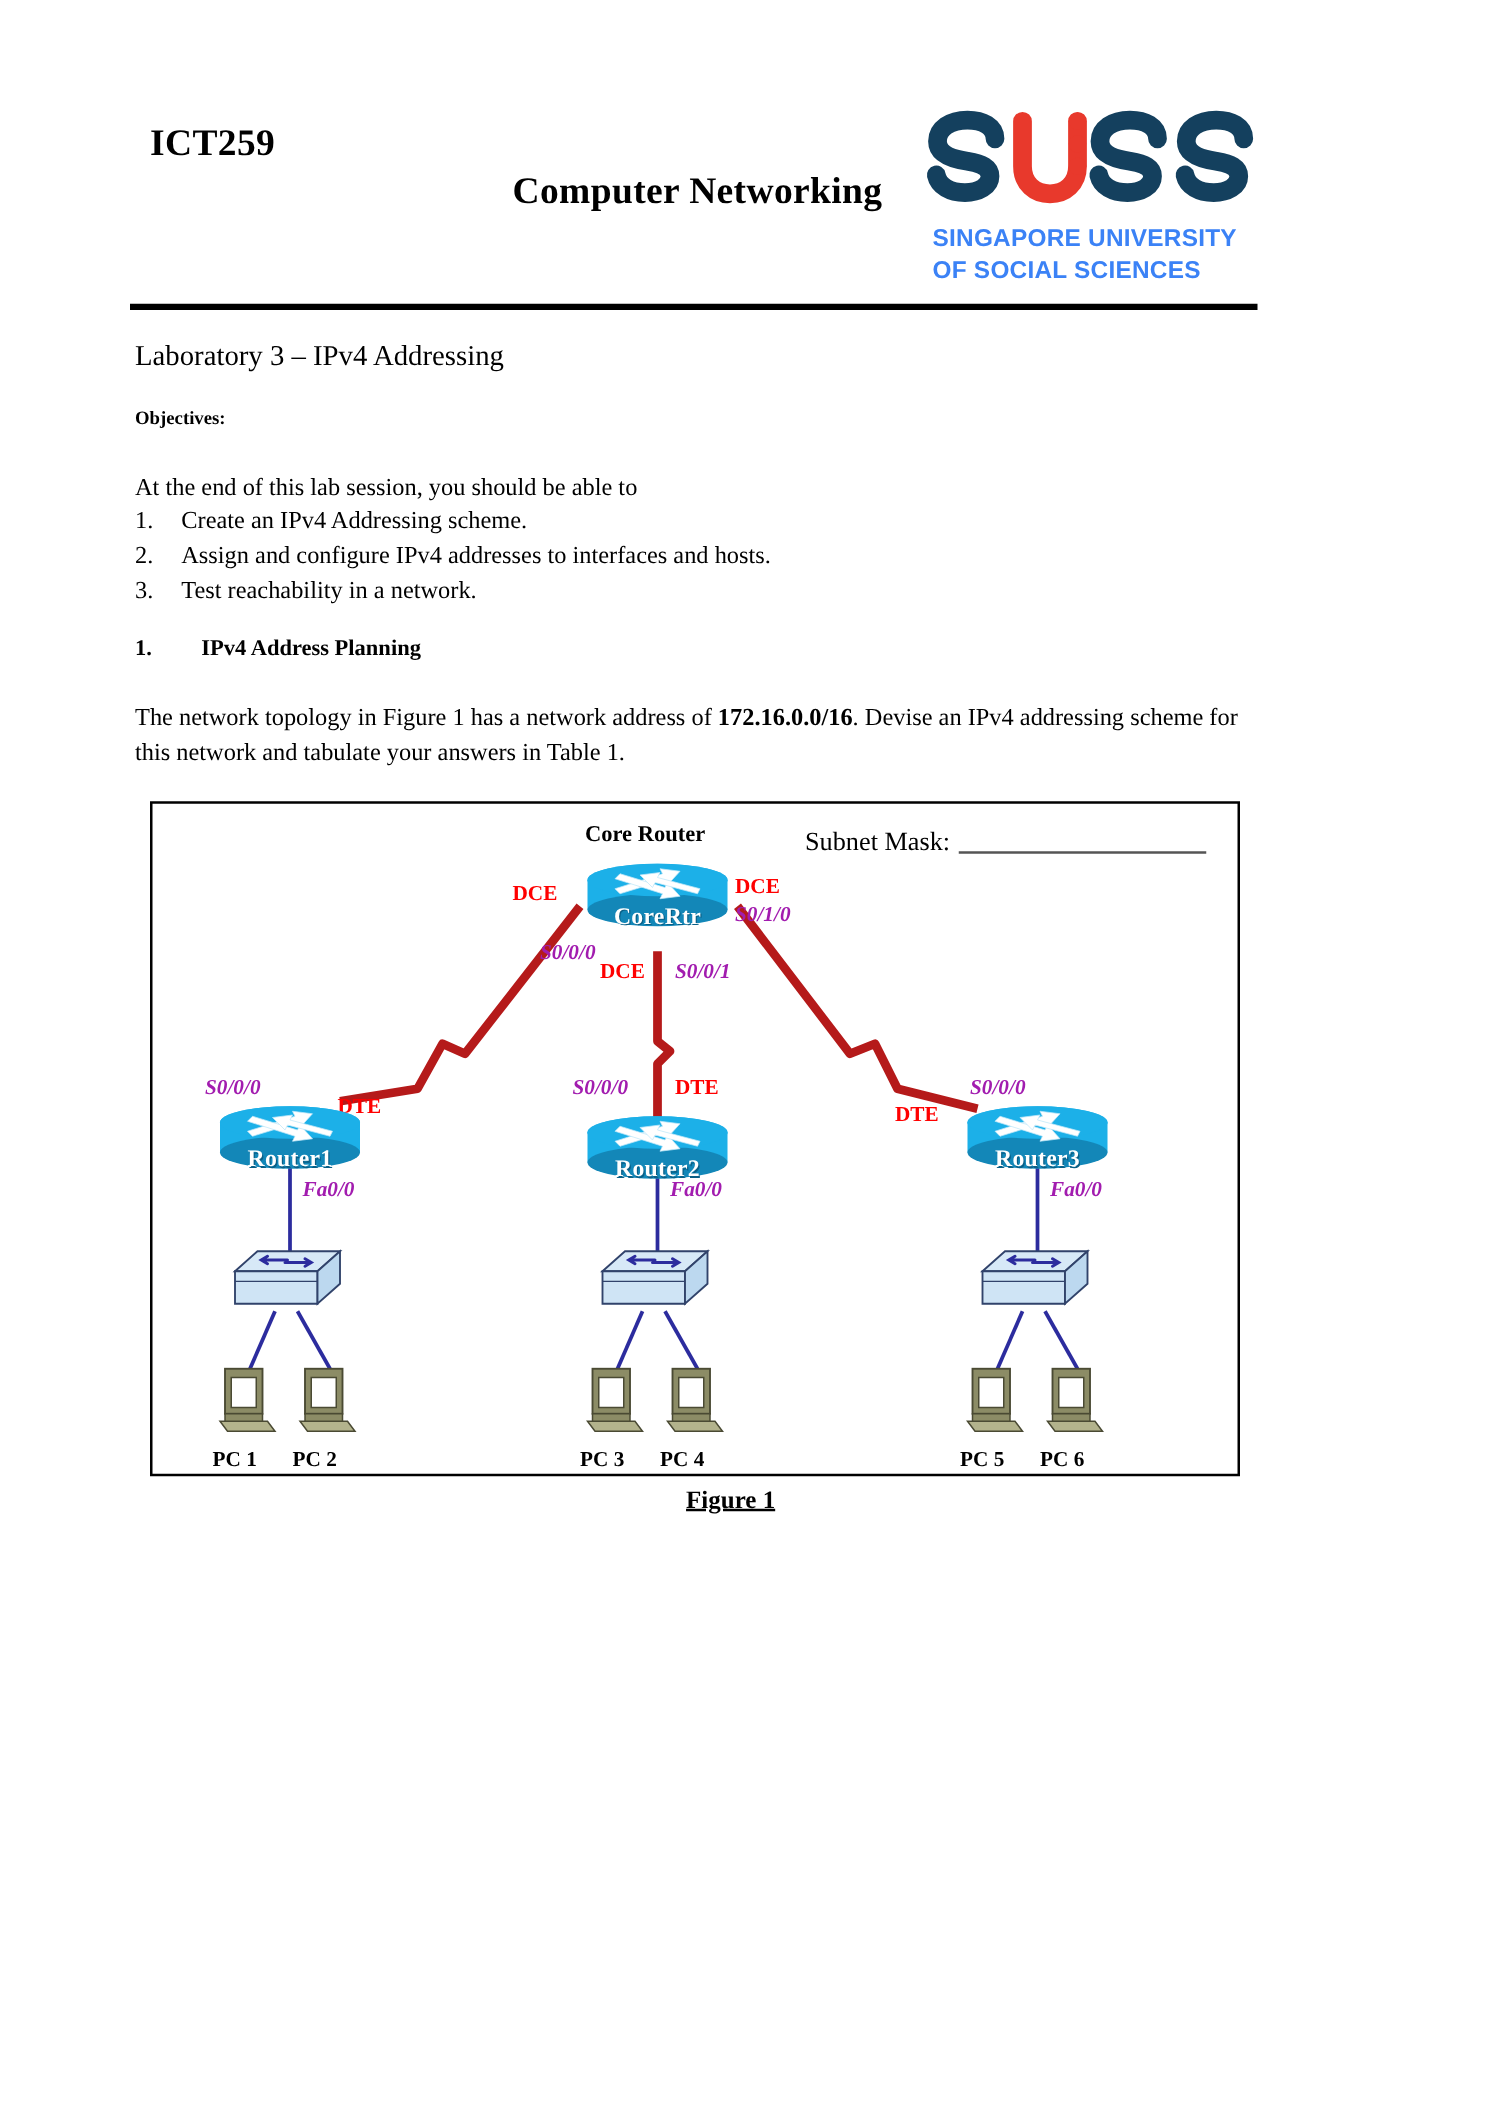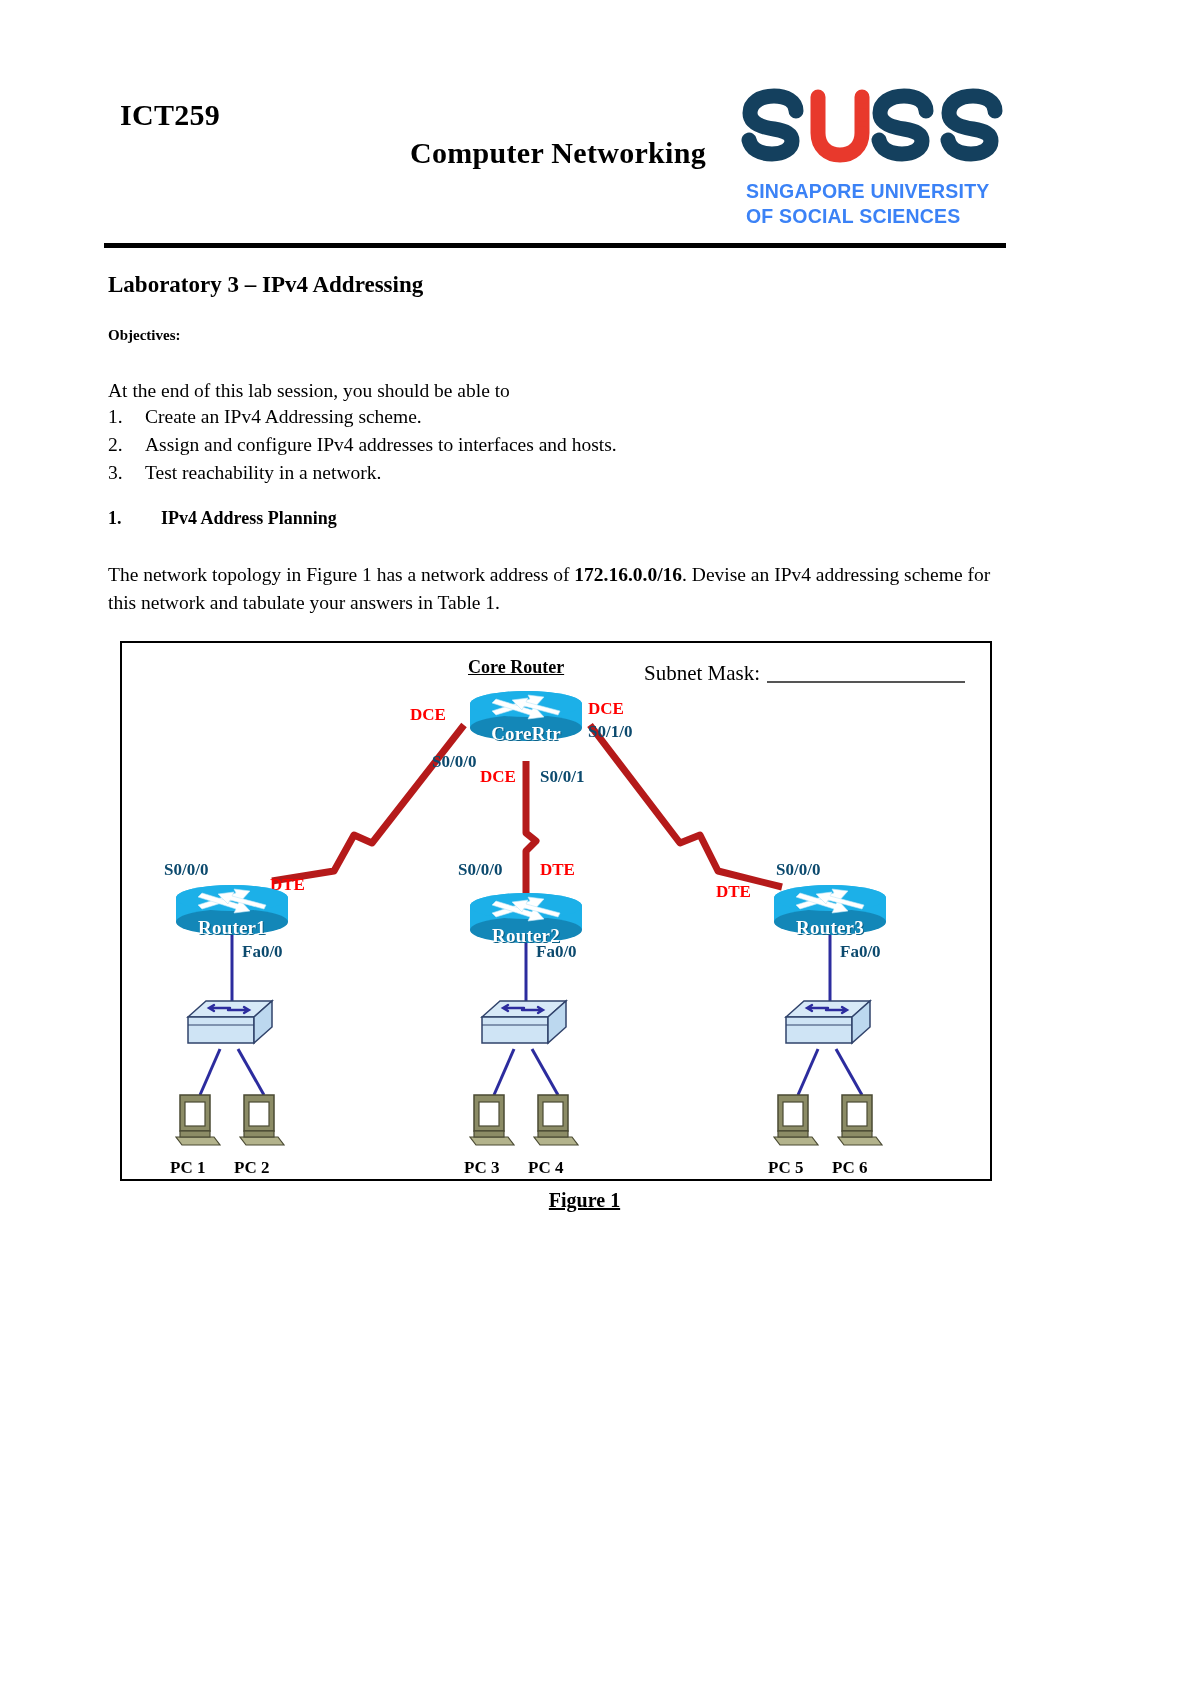--- a/index.html
+++ b/index.html
@@ -66,21 +66,21 @@
     position: absolute;
     left: 104px; top: 243px;
     width: 902px; height: 5px;
     background: #000;
   }
 
   
   .lab-heading {
     position: absolute;
     left: 108px; top: 272px;
-    font-size: 23px; font-weight: bold;
+    font-size: 23px; font-weight: normal;
   }
   .objectives-heading {
     position: absolute;
     left: 108px; top: 327px;
     font-size: 15px; font-weight: bold;
   }
   .intro-line {
     position: absolute;
     left: 108px; top: 380px;
     font-size: 19.5px;
@@ -129,21 +129,21 @@
 
   
   .diagram { position: absolute; inset: 0; }
   .lbl {
     position: absolute;
     font-family: "Liberation Serif", serif;
     font-weight: bold;
     white-space: nowrap;
     line-height: 1;
   }
-  .lbl-black { color: #0c4a6e; font-size: 17px; }
+  .lbl-black { color: #a21caf; font-size: 17px; font-style: italic; }
   .lbl-red   { color: #ff0000; font-size: 17px; }
   .lbl-core  { color: #000; font-size: 18px; }
   .lbl-pc    { color: #000; font-size: 17px; }
 
   .subnet-mask {
     position: absolute;
     left: 522px; top: 18px;
     font-size: 21px;
     font-weight: normal;
     color: #000;
@@ -287,21 +287,21 @@
 
         <line x1="404" y1="290" x2="404" y2="358" stroke="#2c2c9e" stroke-width="3"></line>
         <line x1="392" y1="406" x2="372" y2="452" stroke="#2c2c9e" stroke-width="3"></line>
         <line x1="410" y1="406" x2="436" y2="452" stroke="#2c2c9e" stroke-width="3"></line>
 
         <line x1="708" y1="290" x2="708" y2="358" stroke="#2c2c9e" stroke-width="3"></line>
         <line x1="696" y1="406" x2="676" y2="452" stroke="#2c2c9e" stroke-width="3"></line>
         <line x1="714" y1="406" x2="740" y2="452" stroke="#2c2c9e" stroke-width="3"></line>
       </svg>
 
-      <div class="lbl lbl-core" style="left:346px; top:15px;text-decoration:underline;">Core Router</div>
+      <div class="lbl lbl-core" style="left:346px; top:15px;">Core Router</div>
 
       <div class="subnet-mask">
         <span>Subnet Mask:</span><span class="blank"></span>
       </div>
 
       <div class="router" style="left:348px; top:48px;">
         <div class="top"></div>
         <div class="bodyfill"></div>
         <div class="bot"></div>
         <div class="top"></div>

